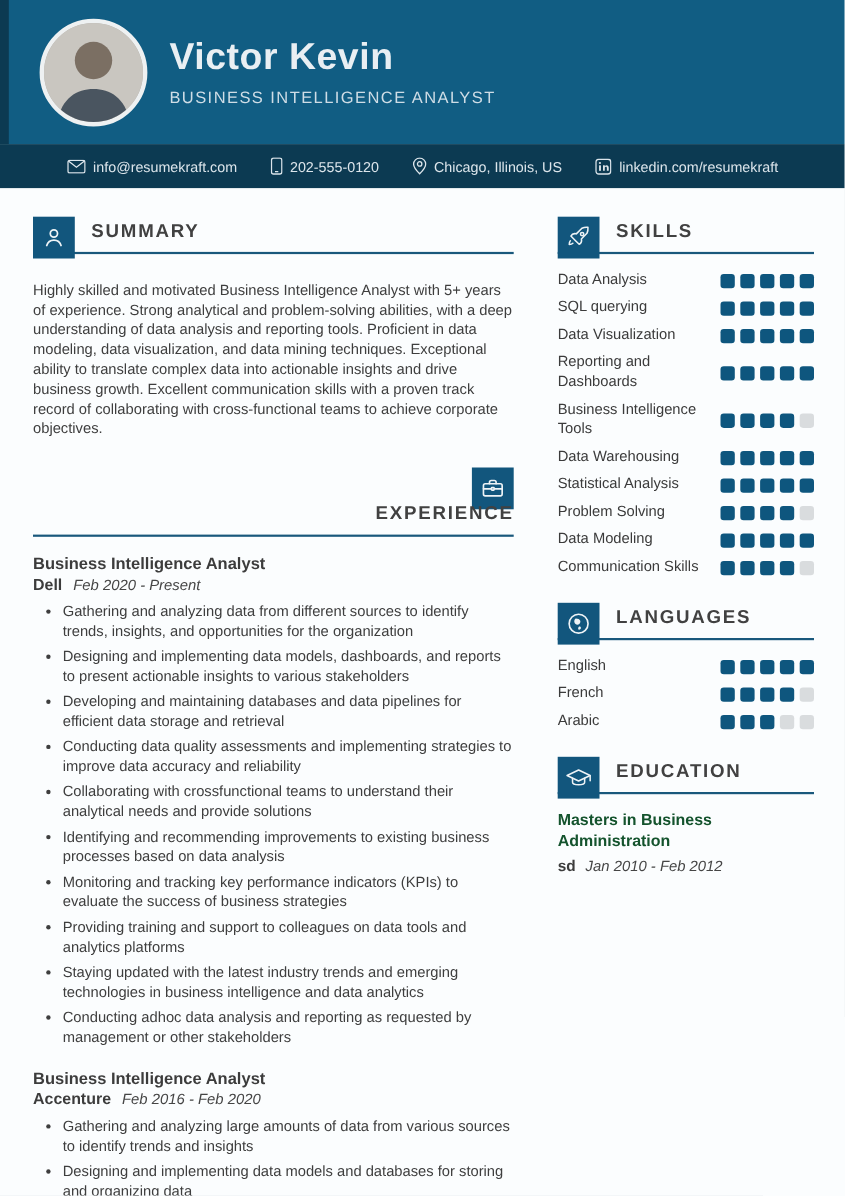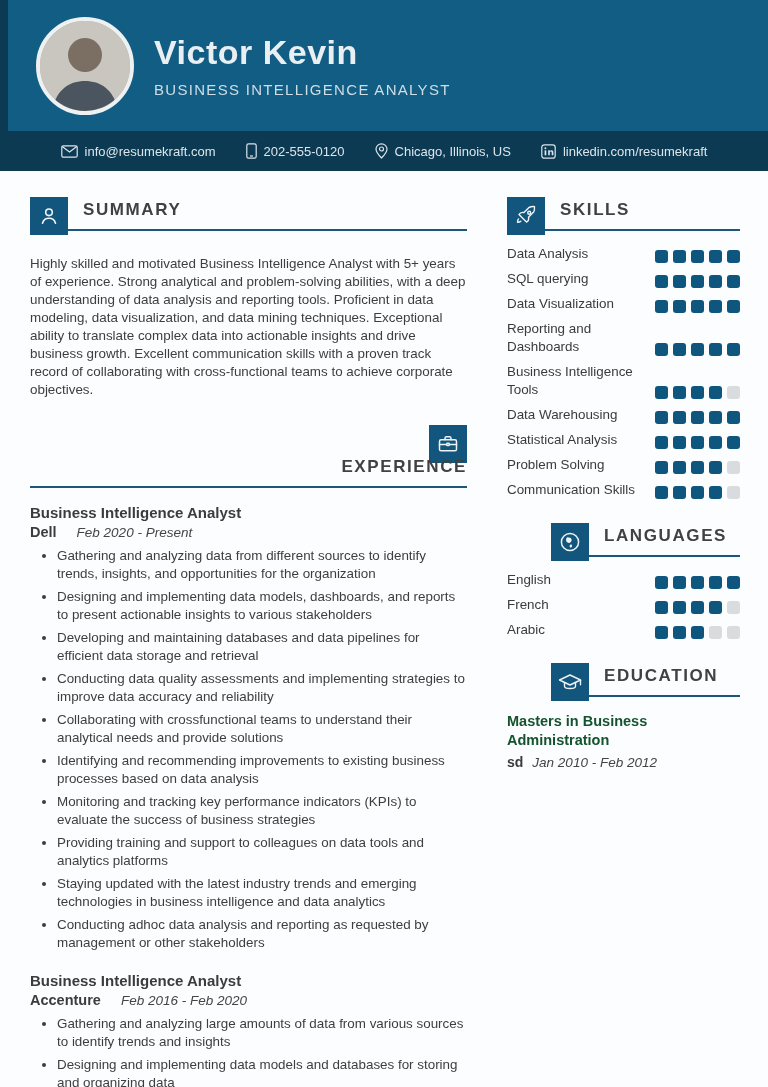--- a/index.html
+++ b/index.html
@@ -61,31 +61,31 @@
     letter-spacing: 1.6px; margin-left: 15px; margin-bottom: 9px;
   }
   
   .summary-text { margin-top: 24px; font-size: 13.4px; line-height: 18px; color: #3e3e3e; }
   .experience-head { margin-top: 26px; flex-direction: column; }
   .job { margin-top: 16px; }
   .job + .job { margin-top: 20px; }
   .job-title { font-size: 15px; font-weight: 700; color: #3c3c3c; }
   .job-meta { margin-top: 3px; display: flex; align-items: baseline; }
   .company { font-size: 14.5px; font-weight: 700; color: #3c3c3c; }
-  .dates { font-size: 13.5px; font-style: italic; color: #454545; margin-left: 20px; text-align: center; }
+  .dates { font-size: 13.5px; font-style: italic; color: #454545; margin-left: 10px; text-align: center; }
   ul.bullets { margin-top: 7px; padding-left: 27px; }
   ul.bullets li { font-size: 13.4px; line-height: 18px; color: #3e3e3e; margin-bottom: 5px; }
   
   .rating-list { margin-top: 14px; }
-  .rating-row { display: flex; align-items: flex-end; margin-bottom: 7px; }
+  .rating-row { display: flex; align-items: center; margin-bottom: 7px; }
   .rating-label { flex: 1; font-size: 13.4px; line-height: 18px; color: #3b3b3b; padding-right: 6px; }
   .squares { display: flex; gap: 5px; flex: 0 0 auto; margin-top: 2px; }
   .sq { width: 13px; height: 13px; border-radius: 3px; background: #d9dcde; }
   .sq.filled { background: #0e567e; }
-  .languages-head, .education-head { margin-top: 24px; margin-left: 44px; }
+  .languages-head, .education-head { margin-top: 24px; }
   .degree { margin-top: 15px; font-size: 14.5px; font-weight: 700; color: #14532d; line-height: 19px; }
   .edu-meta { margin-top: 4px; display: flex; align-items: baseline; }
   .school { font-size: 14px; font-weight: 700; color: #3c3c3c; }
   .edu-dates { font-size: 13.5px; font-style: italic; color: #454545; margin-left: 9px; }
 </style>
 </head>
 <body>
 
 <div class="page">
 
@@ -294,20 +294,30 @@
             <span class="rating-label">Problem Solving</span>
             <div class="squares">
               <span class="sq filled"></span>
               <span class="sq filled"></span>
               <span class="sq filled"></span>
               <span class="sq filled"></span>
               <span class="sq"></span>
             </div>
           </div>
           <div class="rating-row">
+            <span class="rating-label">Data Modeling</span>
+            <div class="squares">
+              <span class="sq filled"></span>
+              <span class="sq filled"></span>
+              <span class="sq filled"></span>
+              <span class="sq filled"></span>
+              <span class="sq filled"></span>
+            </div>
+          </div>
+          <div class="rating-row">
             <span class="rating-label">Communication Skills</span>
             <div class="squares">
               <span class="sq filled"></span>
               <span class="sq filled"></span>
               <span class="sq filled"></span>
               <span class="sq filled"></span>
               <span class="sq"></span>
             </div>
           </div>
         </div>

